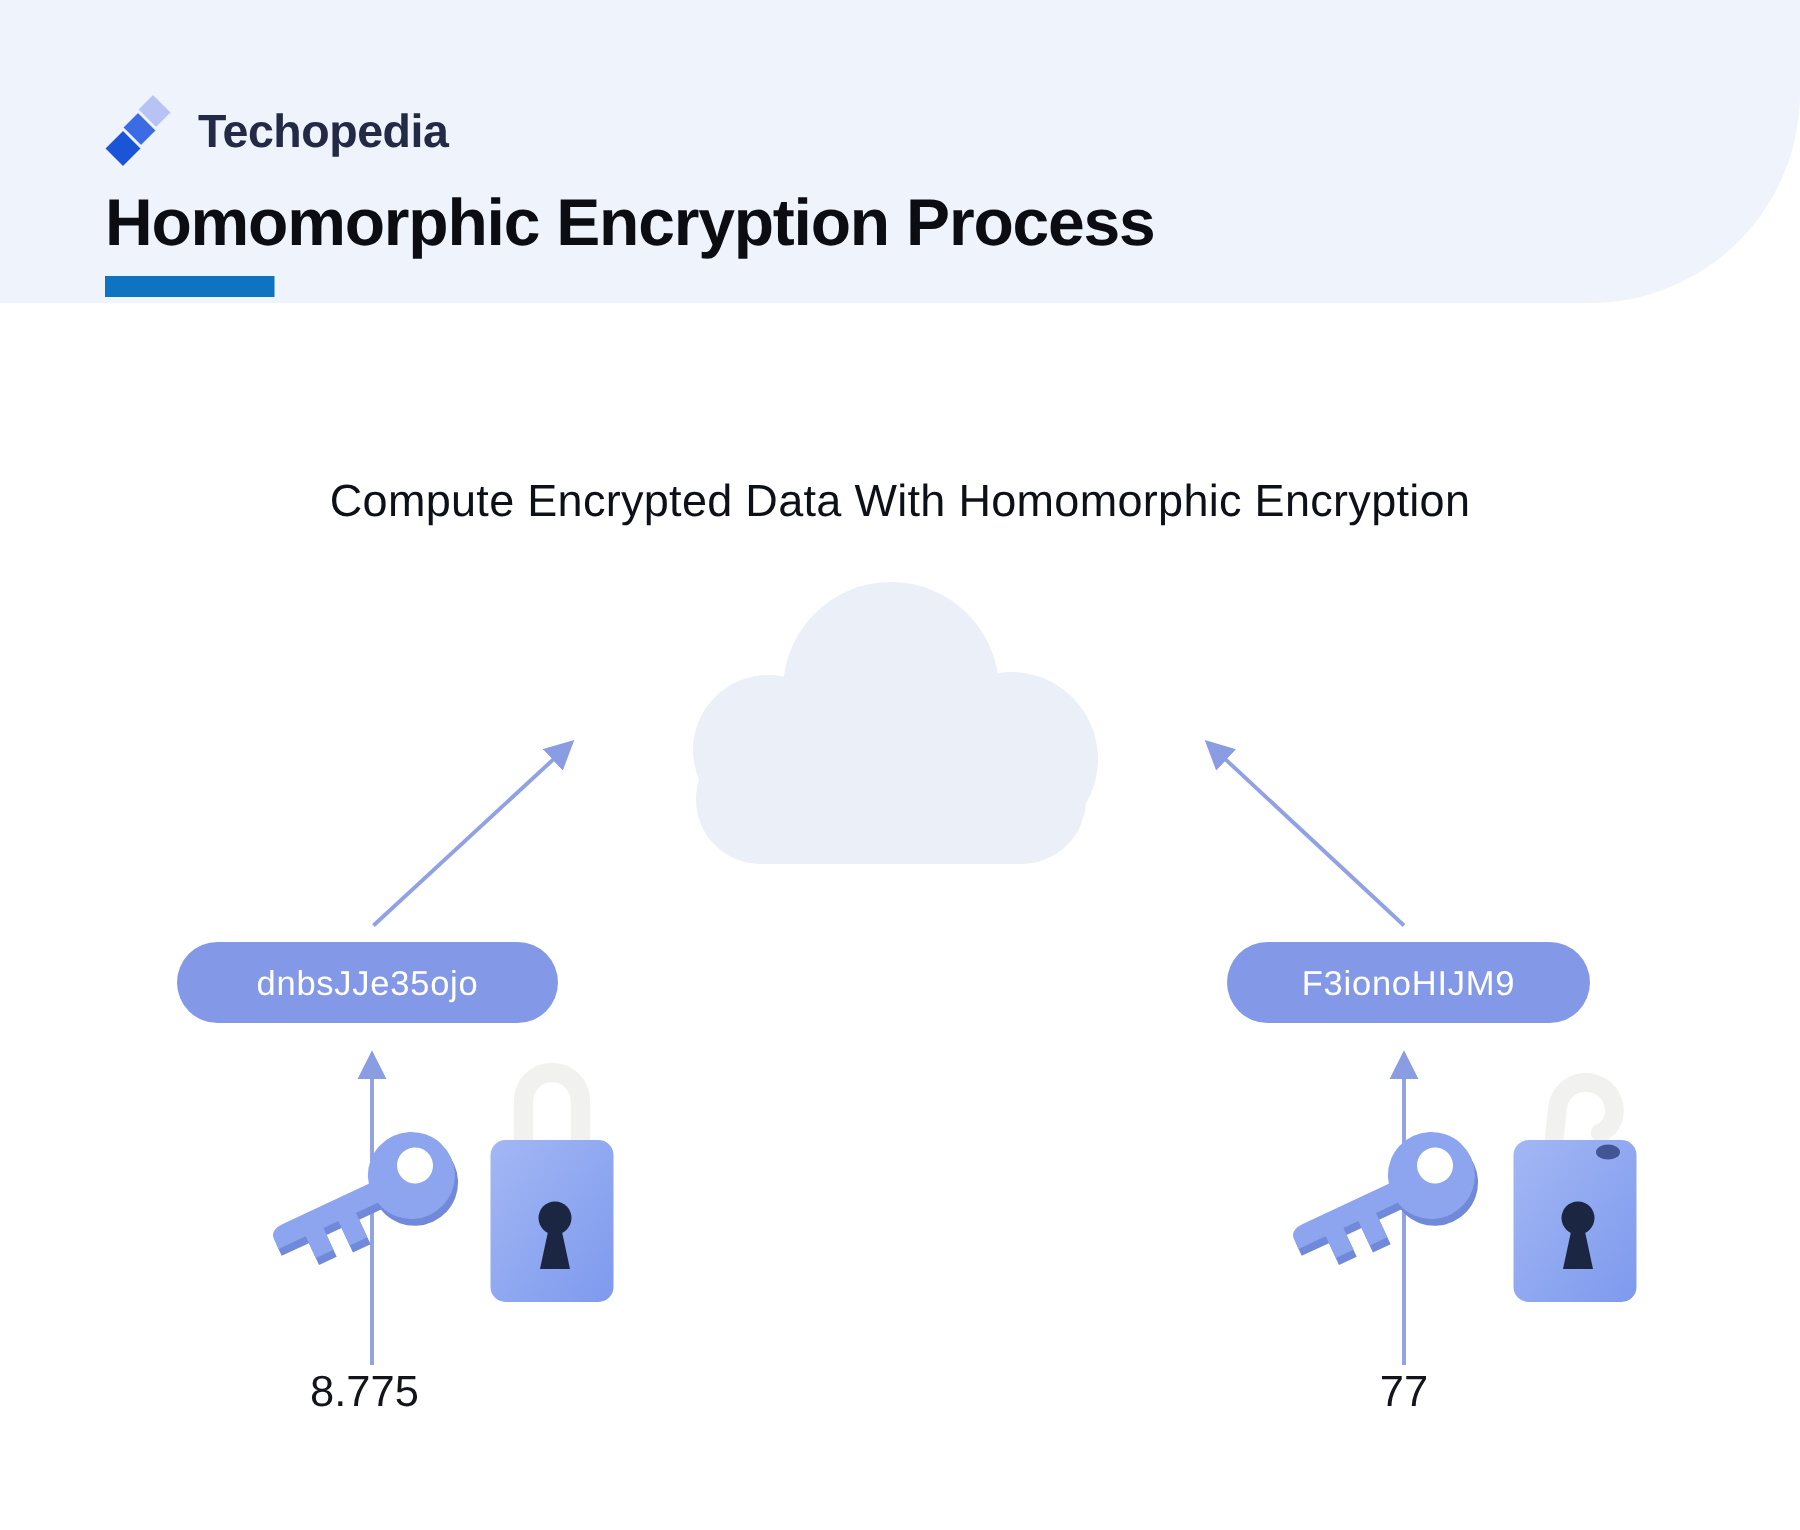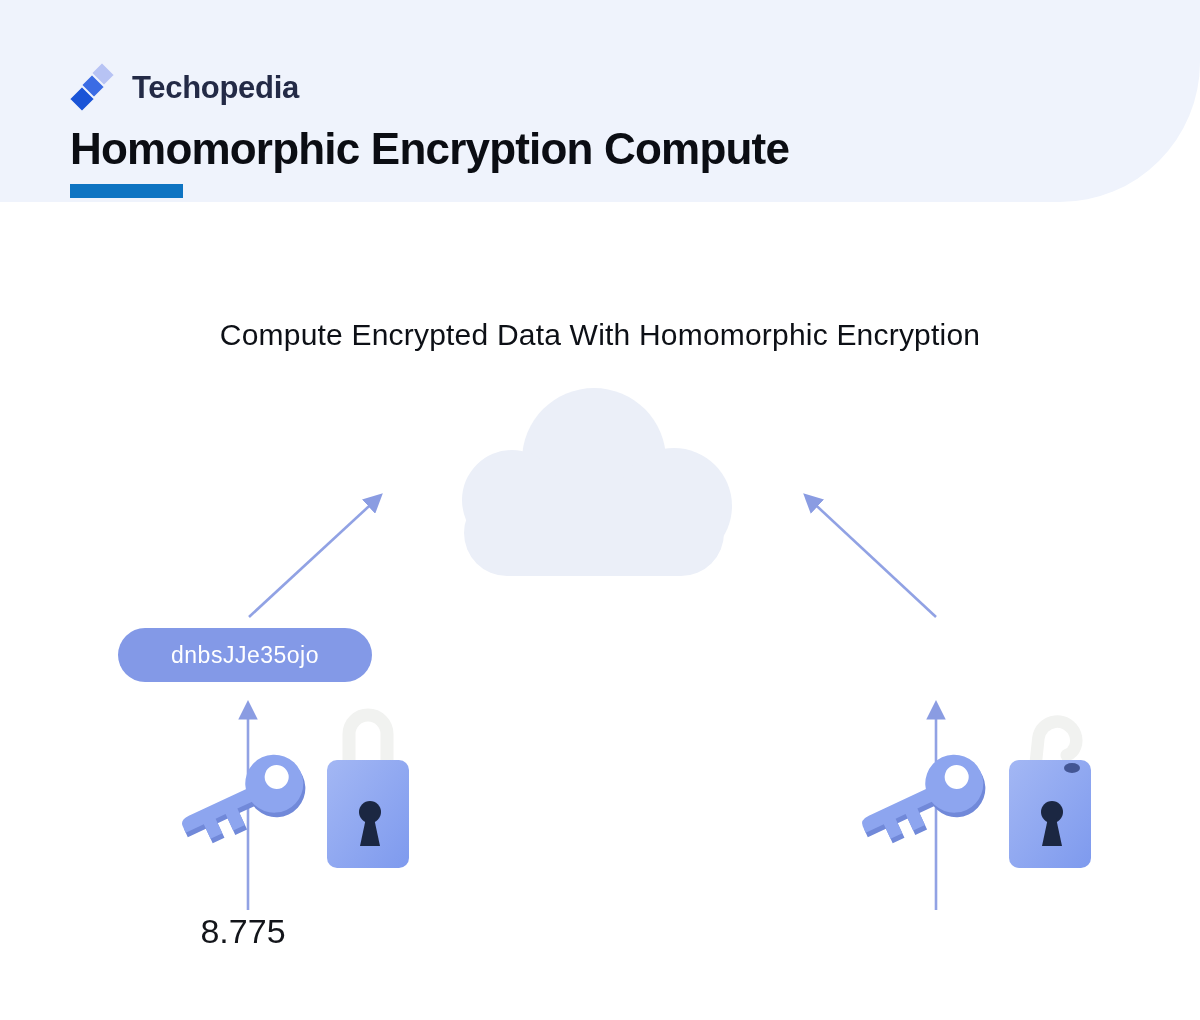--- a/index.html
+++ b/index.html
@@ -43,40 +43,40 @@
     position:absolute;height:54px;border-radius:27px;
     background:var(--pill-bg,#8399e7);color:var(--pill-text,#ffffff);
     display:flex;align-items:center;justify-content:center;
     font-size:23px;letter-spacing:0.5px;
   }
   .pill-left{left:118px;top:628px;width:254px;}
   .pill-right{left:818px;top:628px;width:242px;}
   .icon-abs{position:absolute;}
   .value{
     position:absolute;width:200px;text-align:center;top:912px;
-    font-size:34px;font-weight:500;color:#13151a;
+    font-size:29px;font-weight:500;color:#13151a;
   }
   .value-left{left:143px;}
   .value-right{left:836px;}
 </style>
 </head>
 <body>
 
 <div class="page">
 
   <header class="hero">
     <div class="brand">
       <svg width="48" height="52" viewBox="0 0 48 52">
         <polygon points="34,0 47,13 34,26 21,13" fill="#b7c3f4" stroke="#eff3fc" stroke-width="2"></polygon>
         <polygon points="24,12 37,25 24,38 11,25" fill="#3b6ce4" stroke="#eff3fc" stroke-width="2"></polygon>
         <polygon points="14,24 27,37 14,50 1,37" fill="#1a54d7" stroke="#eff3fc" stroke-width="2"></polygon>
       </svg>
       <span class="brand-name">Techopedia</span>
     </div>
-    <h1 class="title">Homomorphic Encryption Compute</h1>
+    <h1 class="title">Homomorphic Encryption Process</h1>
     <div class="accent-bar"></div>
   </header>
 
   <h2 class="subtitle">Compute Encrypted Data With Homomorphic Encryption</h2>
 
   <svg class="arrows" viewBox="0 0 1200 1020">
     <defs>
       <marker id="ah" viewBox="0 0 10 10" refX="8" refY="5" markerWidth="7.5" markerHeight="7.5" orient="auto-start-reverse">
         <path d="M0,0 L10,5 L0,10 Z" fill="#8a9ce2"></path>
       </marker>
@@ -94,20 +94,21 @@
       <g fill="#ebeff8">
         <circle cx="146" cy="78" r="72"></circle>
         <circle cx="64" cy="118" r="50"></circle>
         <circle cx="226" cy="124" r="58"></circle>
         <rect x="16" y="108" width="260" height="86" rx="43"></rect>
       </g>
     </svg>
   </div>
 
   <div class="pill pill-left">dnbsJJe35ojo</div>
+  <div class="pill pill-right">F3ionoHIJM9</div>
 
   <svg class="icon-abs" style="left:172px;top:752px;" width="140" height="100" viewBox="0 0 140 100">
     <defs>
       <g id="keyshape">
         <path d="M95,40 L16,40 Q6,40 6,47 L6,54 L26,54 L26,70 L39,70 L39,54 L50,54 L50,72 L63,72 L63,54 L95,54 Z"></path>
         <circle cx="107" cy="47" r="29"></circle>
       </g>
     </defs>
     <g transform="rotate(-25 70 50)">
       <use href="#keyshape" fill="#7189d9" transform="translate(0,5)"></use>
@@ -143,14 +144,15 @@
     <path d="M28,100 L28,34 A19,19 0 0 1 64,26 C68,34 66,44 58,48" fill="none" stroke="#f1f2f0" stroke-width="12.5" stroke-linecap="round" transform="rotate(6 30 95)"></path>
     <rect x="5" y="56" width="82" height="108" rx="10" fill="url(#lockgrad)"></rect>
     <ellipse cx="68" cy="64" rx="8" ry="5" fill="#435694"></ellipse>
     <g fill="#1b2742">
       <circle cx="48" cy="108" r="11"></circle>
       <path d="M44,114 L52,114 L58,142 L38,142 Z"></path>
     </g>
   </svg>
 
   <div class="value value-left">8.775</div>
+  <div class="value value-right">77</div>
 
 </div>
 
 </body></html>

